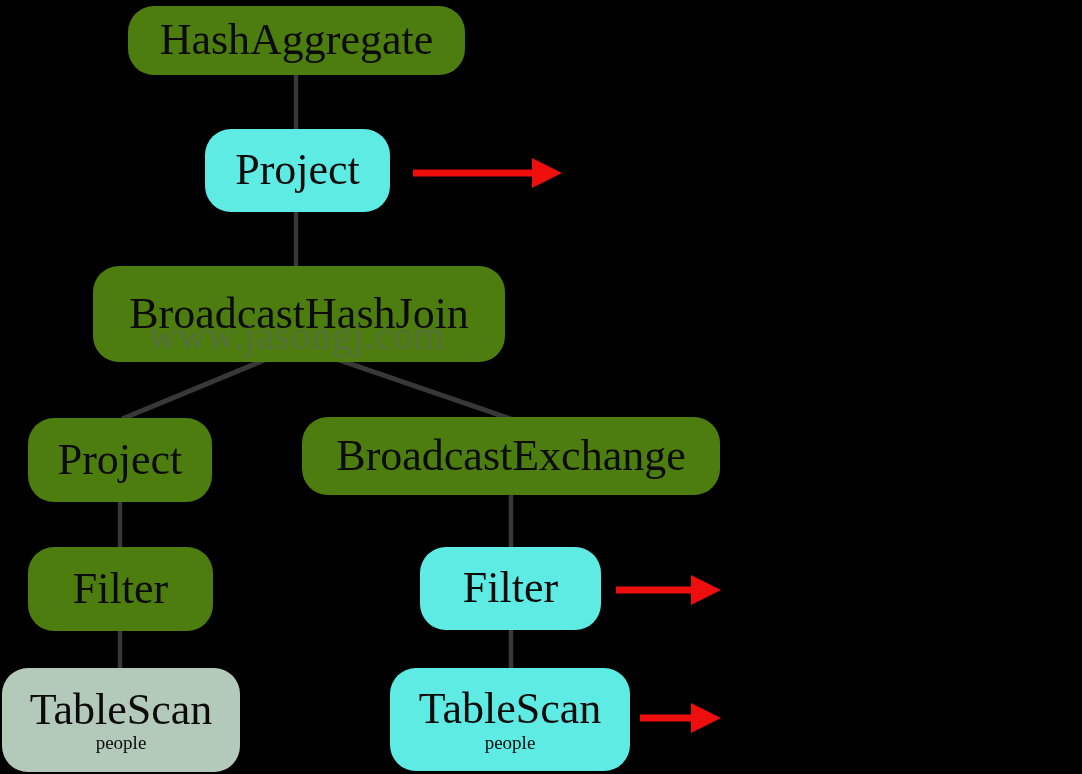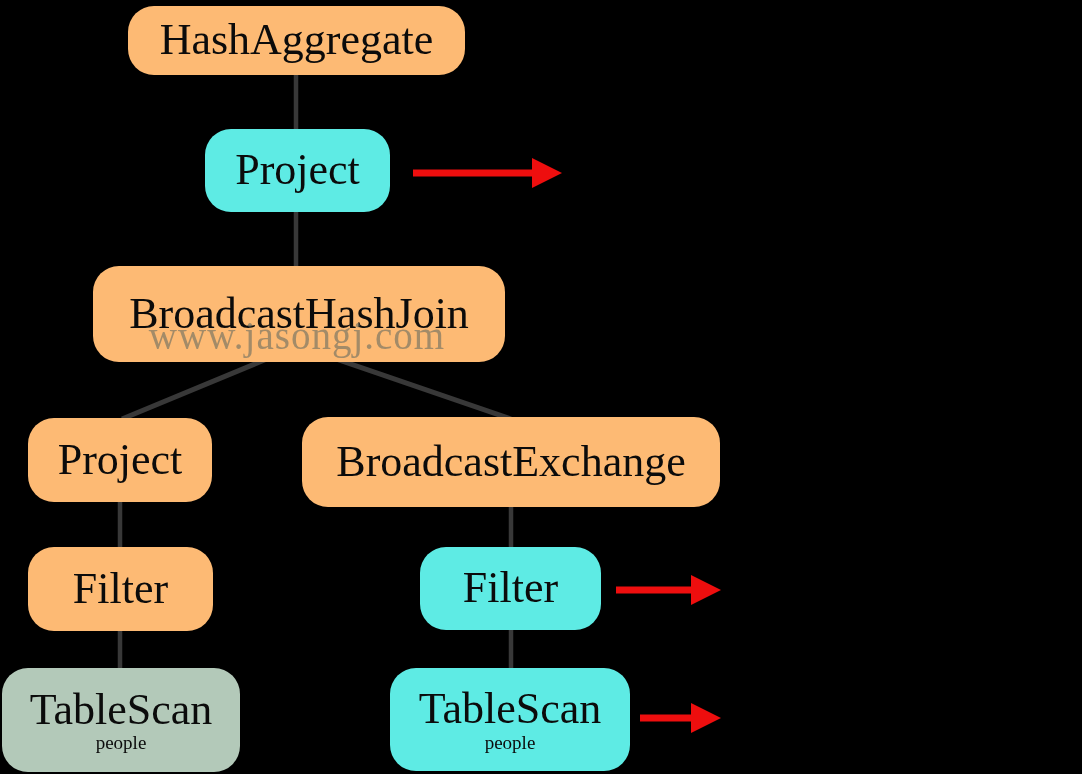--- a/index.html
+++ b/index.html
@@ -34,21 +34,21 @@
   .node .label {
     font-size: 44px;
     line-height: 1.05;
     white-space: nowrap;
   }
   .node .sublabel {
     font-size: 19px;
     line-height: 1.05;
     white-space: nowrap;
   }
-  .variant-green { background: #fdba74; }
+  .variant-green { background: #4d7c0f; }
   .variant-green-light { background: #b3c9b9; }
   .variant-cyan { background: #5eebe4; }
   .watermark {
     position: absolute;
     left: 132px;
     top: 316px;
     width: 330px;
     text-align: center;
     font-size: 39px;
     line-height: 1.0;
@@ -98,21 +98,21 @@
   <div class="node variant-green" style="left:93px; top:266px; width:412px; height:96px;">
     <span class="label">BroadcastHashJoin</span>
   </div>
 
   <div class="watermark">www.jasongj.com</div>
 
   <div class="node variant-green" style="left:28px; top:418px; width:184px; height:84px;">
     <span class="label">Project</span>
   </div>
 
-  <div class="node variant-green" style="left:302px; top:417px; width:418px; height:90px;">
+  <div class="node variant-green" style="left:302px; top:417px; width:418px; height:78px;">
     <span class="label">BroadcastExchange</span>
   </div>
 
   <div class="node variant-green" style="left:28px; top:547px; width:185px; height:84px;">
     <span class="label">Filter</span>
   </div>
 
   <div class="node variant-cyan" style="left:420px; top:547px; width:181px; height:83px;">
     <span class="label">Filter</span>
   </div>

